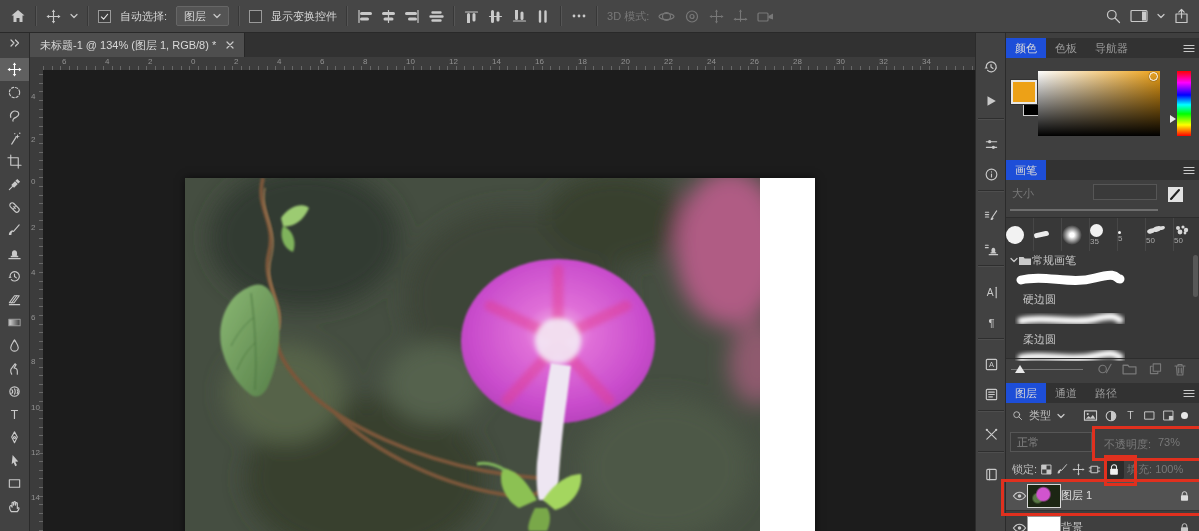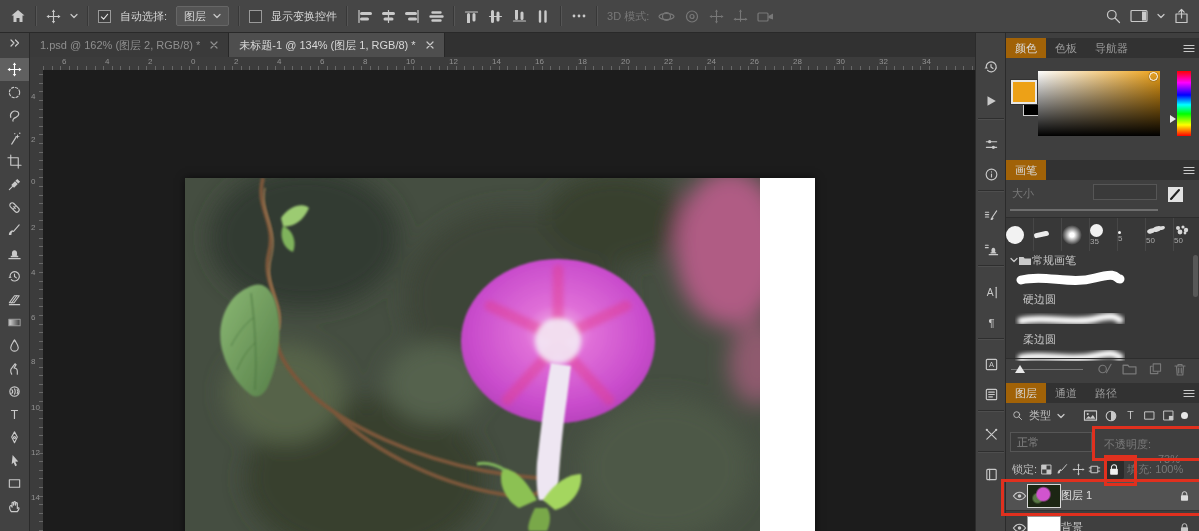--- a/index.html
+++ b/index.html
@@ -40,21 +40,21 @@
   
   .doc{box-shadow:0 0 8px rgba(0,0,0,.6)}
   
   .prail{left:975px;top:33px;width:30px;height:498px;background:#424242;border-left:1px solid #2b2b2b;box-sizing:border-box}
   .prail .tool{width:30px}
   .hsep{position:absolute;left:2px;width:26px;height:1px;background:#2e2e2e;border-bottom:1px solid #4e4e4e}
   
   .panels{left:1005px;top:33px;width:194px;height:498px;background:#3f3f3f;border-left:1px solid #2b2b2b;box-sizing:border-box}
   .phead{position:absolute;left:0;width:194px;height:20px;background:#323232;display:flex;align-items:stretch}
   .ptab{display:flex;align-items:center;padding:0 9px;color:#9a9a9a}
-  .ptab.active{background:#a16207;color:#d8d8d8}
+  .ptab.active{background:#1d4ed8;color:#d8d8d8}
   .pmenu{margin-left:auto;display:flex;align-items:center;padding-right:5px}
   .well{background:#383838;border-top:1px solid #2d2d2d;border-bottom:1px solid #2d2d2d}
   .cell{position:absolute;top:0;height:33px;border-right:1px solid #474747;display:flex;flex-direction:column;
         align-items:flex-start;justify-content:center;color:#a8a8a8;font-size:8px}
   .strokelbl{color:#c6c6c6}
   .fieldbox{border:1px solid #565656;background:#3a3a3a;color:#858585;display:flex;align-items:center;padding:0 6px;box-sizing:border-box}
   .lrow{display:flex;align-items:center}
   .layrow{position:absolute;left:0;width:194px;height:30px;display:flex;align-items:center;gap:0;border-bottom:1px solid #343434}
   .layrow.sel{background:#525252}
   .thumb{width:34px;height:24px;border:1px solid #d9d9d9;box-sizing:border-box;flex:0 0 auto}
@@ -233,28 +233,20 @@
     </span>
   <span>
       <svg class="ic" width="15" height="16" viewBox="0 0 15 16">
         <rect x="2" y="6" width="11" height="8.5"></rect>
         <path d="M7.5 10V1.5M7.5 1.5L4.8 4.2M7.5 1.5l2.7 2.7"></path>
       </svg>
     </span>
 </div>
 
 <div class="abs tabbar">
-  <div class="doctab">
-    <span>1.psd @ 162% (图层 2, RGB/8) *</span>
-    <span>
-        <svg class="ic" width="8" height="8" viewBox="0 0 8 8" style="stroke:#8f8f8f">
-          <path d="M1 1l6 6M7 1L1 7"></path>
-        </svg>
-      </span>
-  </div>
   <div class="doctab active">
     <span>未标题-1 @ 134% (图层 1, RGB/8) *</span>
     <span>
         <svg class="ic" width="8" height="8" viewBox="0 0 8 8">
           <path d="M1 1l6 6M7 1L1 7"></path>
         </svg>
       </span>
   </div>
 </div>
 
@@ -757,21 +749,21 @@
           <rect class="f" x="8.5" y="8.5" width="5" height="5"></rect>
         </svg>
       </span>
     <span style="width:7px;height:7px;border-radius:50%;background:#e8e8e8;flex:0 0 auto"></span>
   </div>
   <div class="abs" style="left:0;top:395px;width:194px;height:28px">
     <div class="fieldbox" style="position:absolute;left:4px;top:4px;width:82px;height:20px">
         <span>正常</span>
       </div>
     <span class="abs dim" style="left:98px;top:9px">不透明度:</span>
-    <span class="abs dim" style="left:152px;top:25px">73%</span>
+    <span class="abs dim" style="left:152px;top:8px">73%</span>
   </div>
   <div class="abs" style="left:0;top:423px;width:194px;height:26px;display:flex;align-items:center;gap:3px;padding-left:6px;box-sizing:border-box">
     <span style="color:#c0c0c0">锁定:</span>
     <span>
         <svg class="ic" width="13" height="13" viewBox="0 0 16 16">
           <rect x="2.5" y="2.5" width="11" height="11"></rect>
           <path class="f" d="M2.5 2.5h5.5V8H2.5zM8 8h5.5v5.5H8z"></path>
         </svg>
       </span>
     <span>

